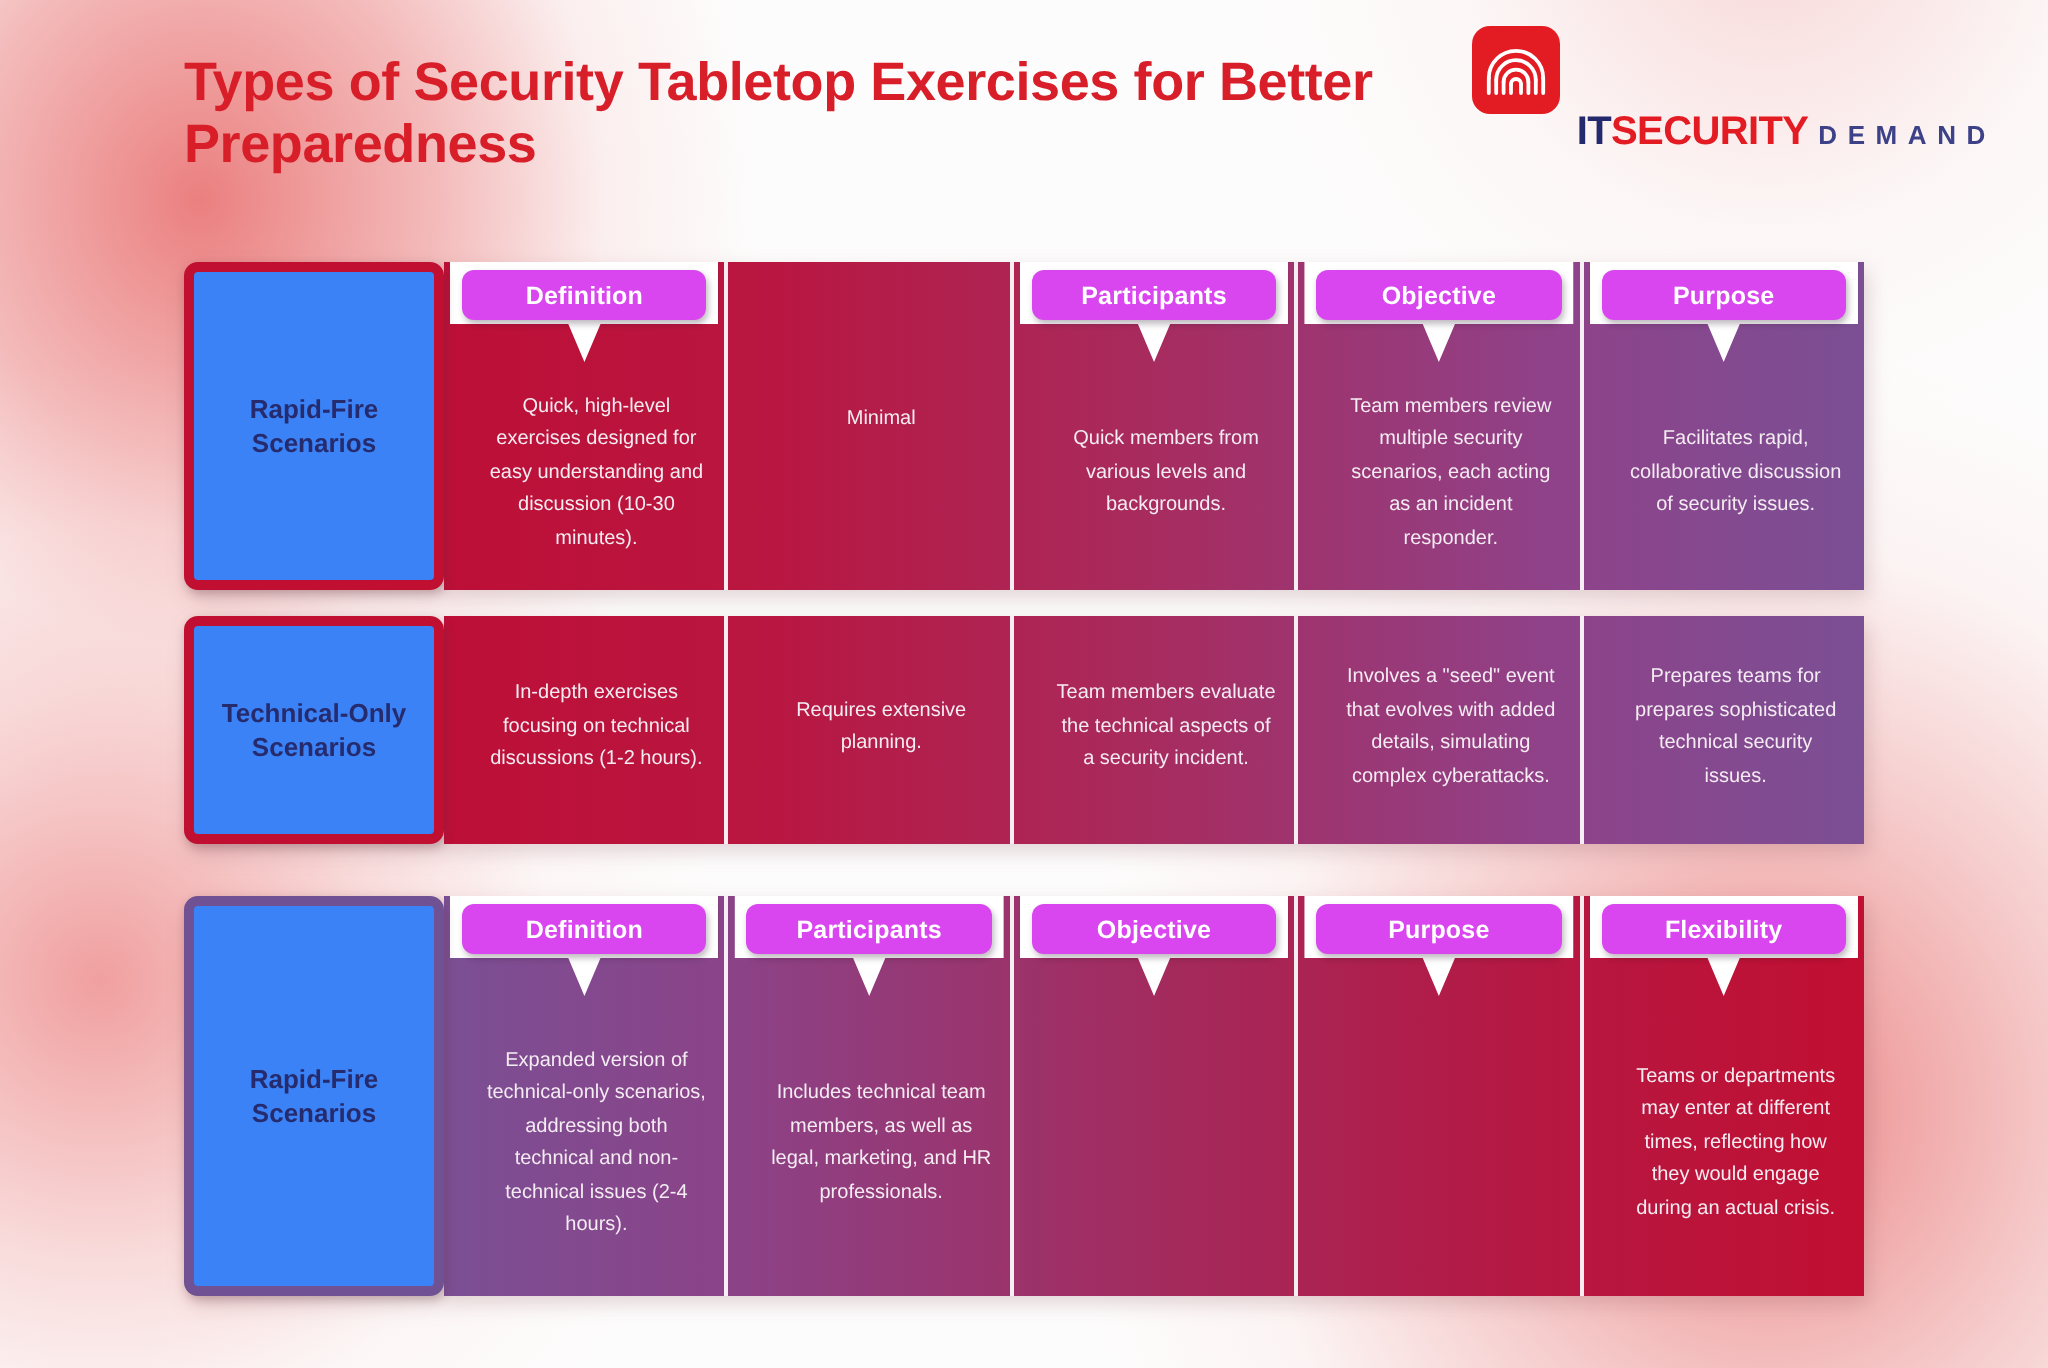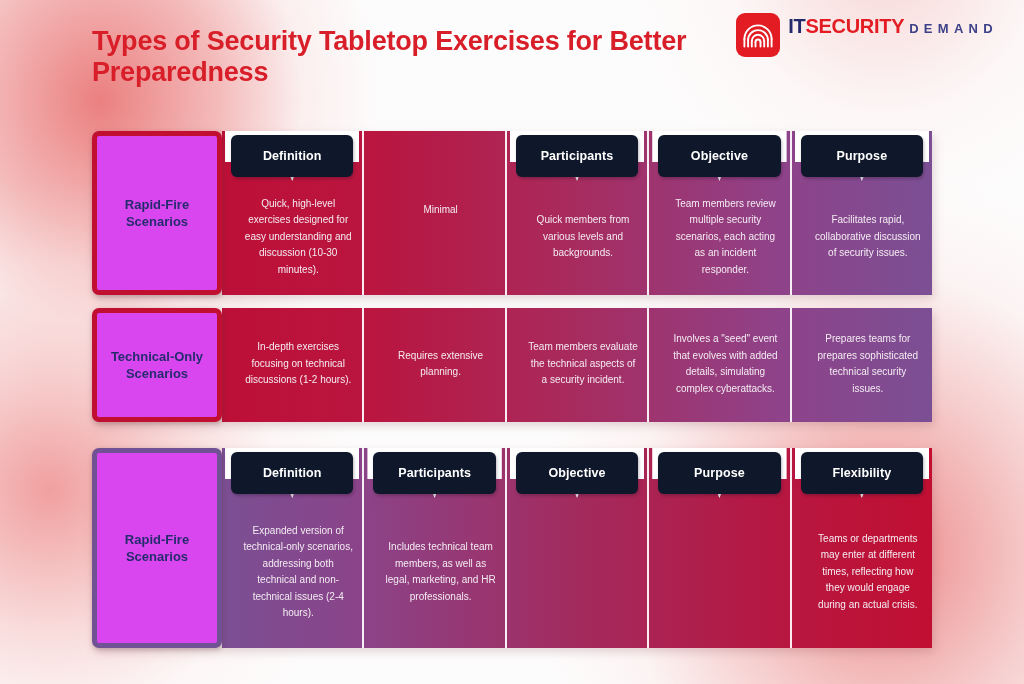--- a/index.html
+++ b/index.html
@@ -90,21 +90,21 @@
   }
   .logo-mark {
     width: 44px; height: 44px;
     border-radius: 9px;
     background: #e31b23;
     display: flex;
     align-items: center;
     justify-content: center;
     flex: none;
   }
-  .logo-text { padding-top: 2px; }
+  .logo-text { padding-top: 2px; margin-top: 40px; }
   .logo-line1 {
     font-size: 20px;
     font-weight: 700;
     letter-spacing: -0.3px;
     line-height: 22px;
     white-space: nowrap;
   }
   .logo-it { color: #24296b; }
   .logo-security { color: #e31b23; }
   .logo-line2 {
@@ -143,21 +143,21 @@
   .band.r3 .band-strip {
     background: linear-gradient(90deg, #7b4f94 0%, #8b4388 20%, #a32b5e 50%, #b51843 76%, #c10f32 100%);
   }
 
   
   .label-card {
     position: relative;
     z-index: 3;
     width: 130px;
     flex: none;
-    background: #d946ef;
+    background: #3b82f6;
     border-radius: 7px;
     display: flex;
     align-items: center;
     justify-content: center;
     text-align: center;
     padding: 8px 10px;
     font-size: 13px;
     font-weight: 700;
     line-height: 17px;
     color: #262b6e;
@@ -198,22 +198,22 @@
     top: 0;
     height: 50px;
     background: #ffffff;
     clip-path: polygon(0 0, 100% 0, 100% 62%, 56% 62%, 50% 100%, 44% 62%, 0 62%);
     filter: drop-shadow(1px 3px 3px rgba(70,30,45,0.35));
   }
   .tab-pill {
     position: absolute;
     left: 9px; right: 9px;
     top: 4px;
-    height: 42px;
-    background: #0f172a;
+    height: 25px;
+    background: #d946ef;
     border-radius: 6px;
     color: #ffffff;
     font-size: 12.5px;
     font-weight: 700;
     display: flex;
     align-items: center;
     justify-content: center;
     letter-spacing: 0.1px;
     white-space: nowrap;
     box-shadow: 1px 2px 3px rgba(40,20,40,0.30);

